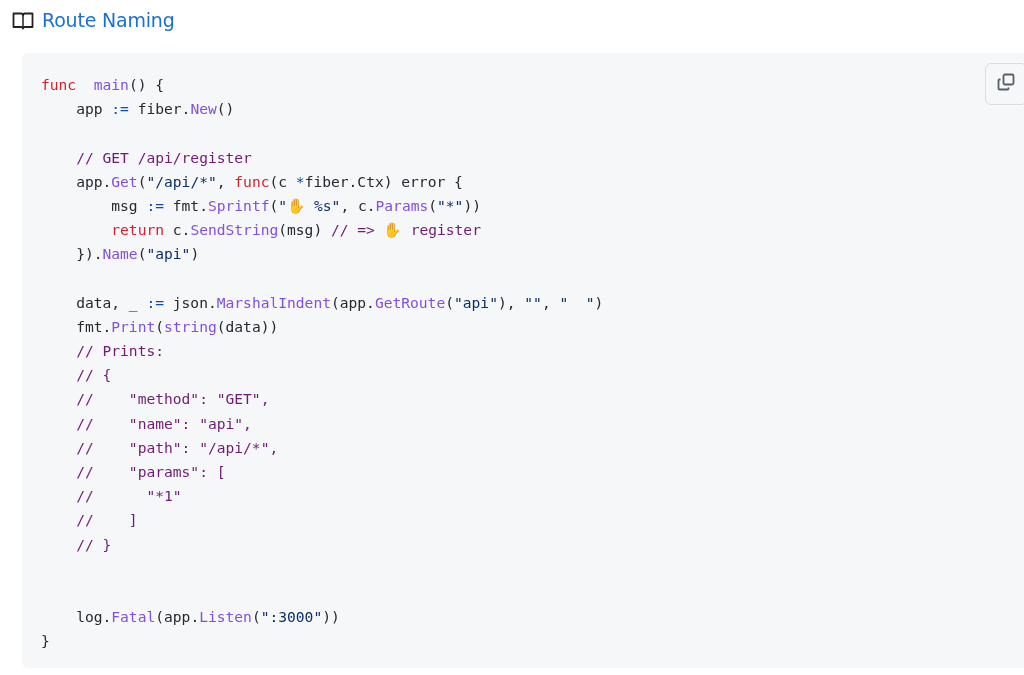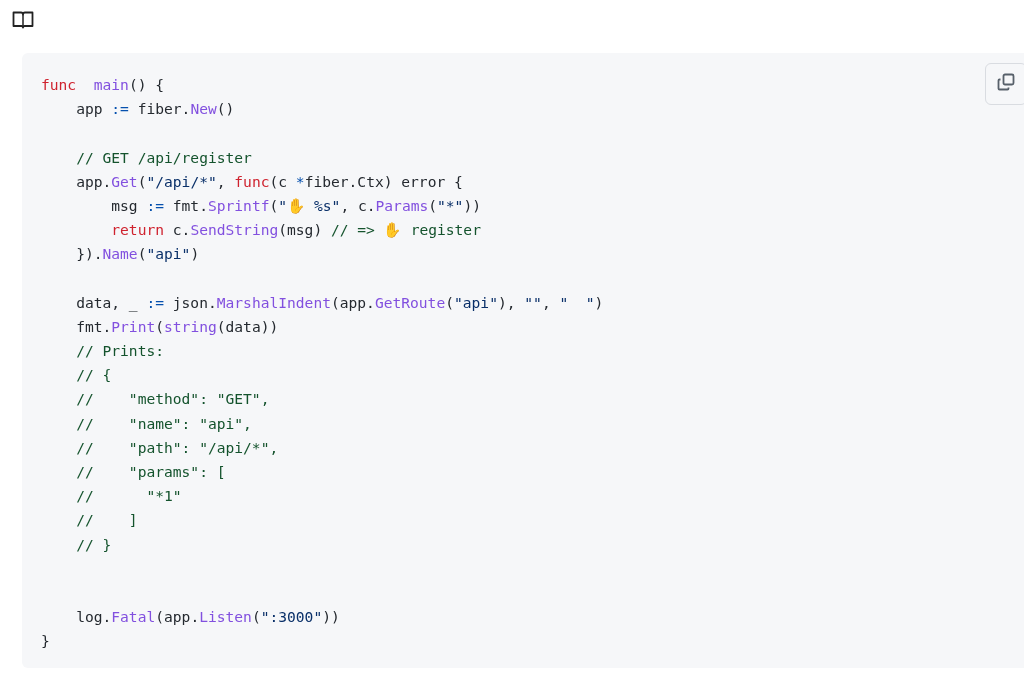--- a/index.html
+++ b/index.html
@@ -6,34 +6,35 @@
   body { width: 1024px; height: 675px; overflow: hidden; position: relative; font-family: "DejaVu Sans", sans-serif; }
   .heading { position: absolute; left: 12px; top: 9px; display: flex; align-items: center; gap: 8px; }
   .heading .book { width: 22px; height: 20px; display: inline-block; }
   .heading .title { color: #1a6fd6; font-size: 19px; font-family: "DejaVu Sans", sans-serif; letter-spacing: -0.2px; }
   .codebox { position: absolute; left: 22px; top: 53px; width: 1013px; height: 615px; background: #f6f7f9; border-radius: 6px; }
   pre.code { position: absolute; left: 19px; top: 20px; margin: 0; font-family: "DejaVu Sans Mono", monospace; font-size: 14.6px; line-height: 24.2px; color: #24292f; white-space: pre; }
   .kw { color: #cf222e; }
   .fn { color: #8250df; }
   .str { color: #0a3069; }
   .op { color: #0550ae; }
-  .cm { color: #14532d; }
+  .cm { color: #701a75; }
   .copy-btn { position: absolute; right: 8px; top: 10px; width: 40px; height: 40px; border: 1px solid #d9dce1; border-radius: 6px; background: #f6f7f9; display: flex; align-items: center; justify-content: center; }
   .line { display: block; height: 24.2px; }
 </style>
 </head>
 <body>
 
 <div class="heading">
   <span class="book">
     <svg width="22" height="20" viewBox="0 0 22 20">
       <path d="M1.5 3.5 L1.5 17 L9.5 17 Q11 17 11 18.5 Q11 17 12.5 17 L20.5 17 L20.5 3.5 L13 3.5 Q11 3.5 11 5.5 Q11 3.5 9 3.5 Z" fill="#fff" stroke="#222" stroke-width="1.8" stroke-linejoin="round"></path>
       <line x1="11" y1="5.5" x2="11" y2="17.5" stroke="#222" stroke-width="1.5"></line>
     </svg>
   </span>
+  <a class="title">Route Naming</a>
 </div>
 
 <div class="codebox">
   <pre class="code" id="code"><span class="line"><span class="kw">func</span><span>  </span><span class="fn">main</span><span>() {</span></span><span class="line"><span>    app </span><span class="op">:=</span><span> fiber.</span><span class="fn">New</span><span>()</span></span><span class="line"><span></span></span><span class="line"><span class="cm">    // GET /api/register</span></span><span class="line"><span>    app.</span><span class="fn">Get</span><span>(</span><span class="str">"/api/*"</span><span>, </span><span class="kw">func</span><span>(c </span><span class="op">*</span><span>fiber.Ctx) error {</span></span><span class="line"><span>        msg </span><span class="op">:=</span><span> fmt.</span><span class="fn">Sprintf</span><span>(</span><span class="str">"✋ %s"</span><span>, c.</span><span class="fn">Params</span><span>(</span><span class="str">"*"</span><span>))</span></span><span class="line"><span>        </span><span class="kw">return</span><span> c.</span><span class="fn">SendString</span><span>(msg) </span><span class="cm">// =&gt; ✋ register</span></span><span class="line"><span>    }).</span><span class="fn">Name</span><span>(</span><span class="str">"api"</span><span>)</span></span><span class="line"><span></span></span><span class="line"><span>    data, _ </span><span class="op">:=</span><span> json.</span><span class="fn">MarshalIndent</span><span>(app.</span><span class="fn">GetRoute</span><span>(</span><span class="str">"api"</span><span>), </span><span class="str">""</span><span>, </span><span class="str">"  "</span><span>)</span></span><span class="line"><span>    fmt.</span><span class="fn">Print</span><span>(</span><span class="fn">string</span><span>(data))</span></span><span class="line"><span class="cm">    // Prints:</span></span><span class="line"><span class="cm">    // {</span></span><span class="line"><span class="cm">    //    "method": "GET",</span></span><span class="line"><span class="cm">    //    "name": "api",</span></span><span class="line"><span class="cm">    //    "path": "/api/*",</span></span><span class="line"><span class="cm">    //    "params": [</span></span><span class="line"><span class="cm">    //      "*1"</span></span><span class="line"><span class="cm">    //    ]</span></span><span class="line"><span class="cm">    // }</span></span><span class="line"><span></span></span><span class="line"><span></span></span><span class="line"><span>    log.</span><span class="fn">Fatal</span><span>(app.</span><span class="fn">Listen</span><span>(</span><span class="str">":3000"</span><span>))</span></span><span class="line"><span>}</span></span></pre>
   <div class="copy-btn">
     <span>
       <svg width="20" height="20" viewBox="0 0 20 20">
         <rect x="7.5" y="2.5" width="10" height="10" rx="1.5" fill="none" stroke="#57606a" stroke-width="1.8"></rect>
         <path d="M4.5 7.5 L3.5 7.5 Q2.5 7.5 2.5 8.5 L2.5 16.5 Q2.5 17.5 3.5 17.5 L11.5 17.5 Q12.5 17.5 12.5 16.5 L12.5 15.5" fill="none" stroke="#57606a" stroke-width="1.8"></path>
       </svg>

